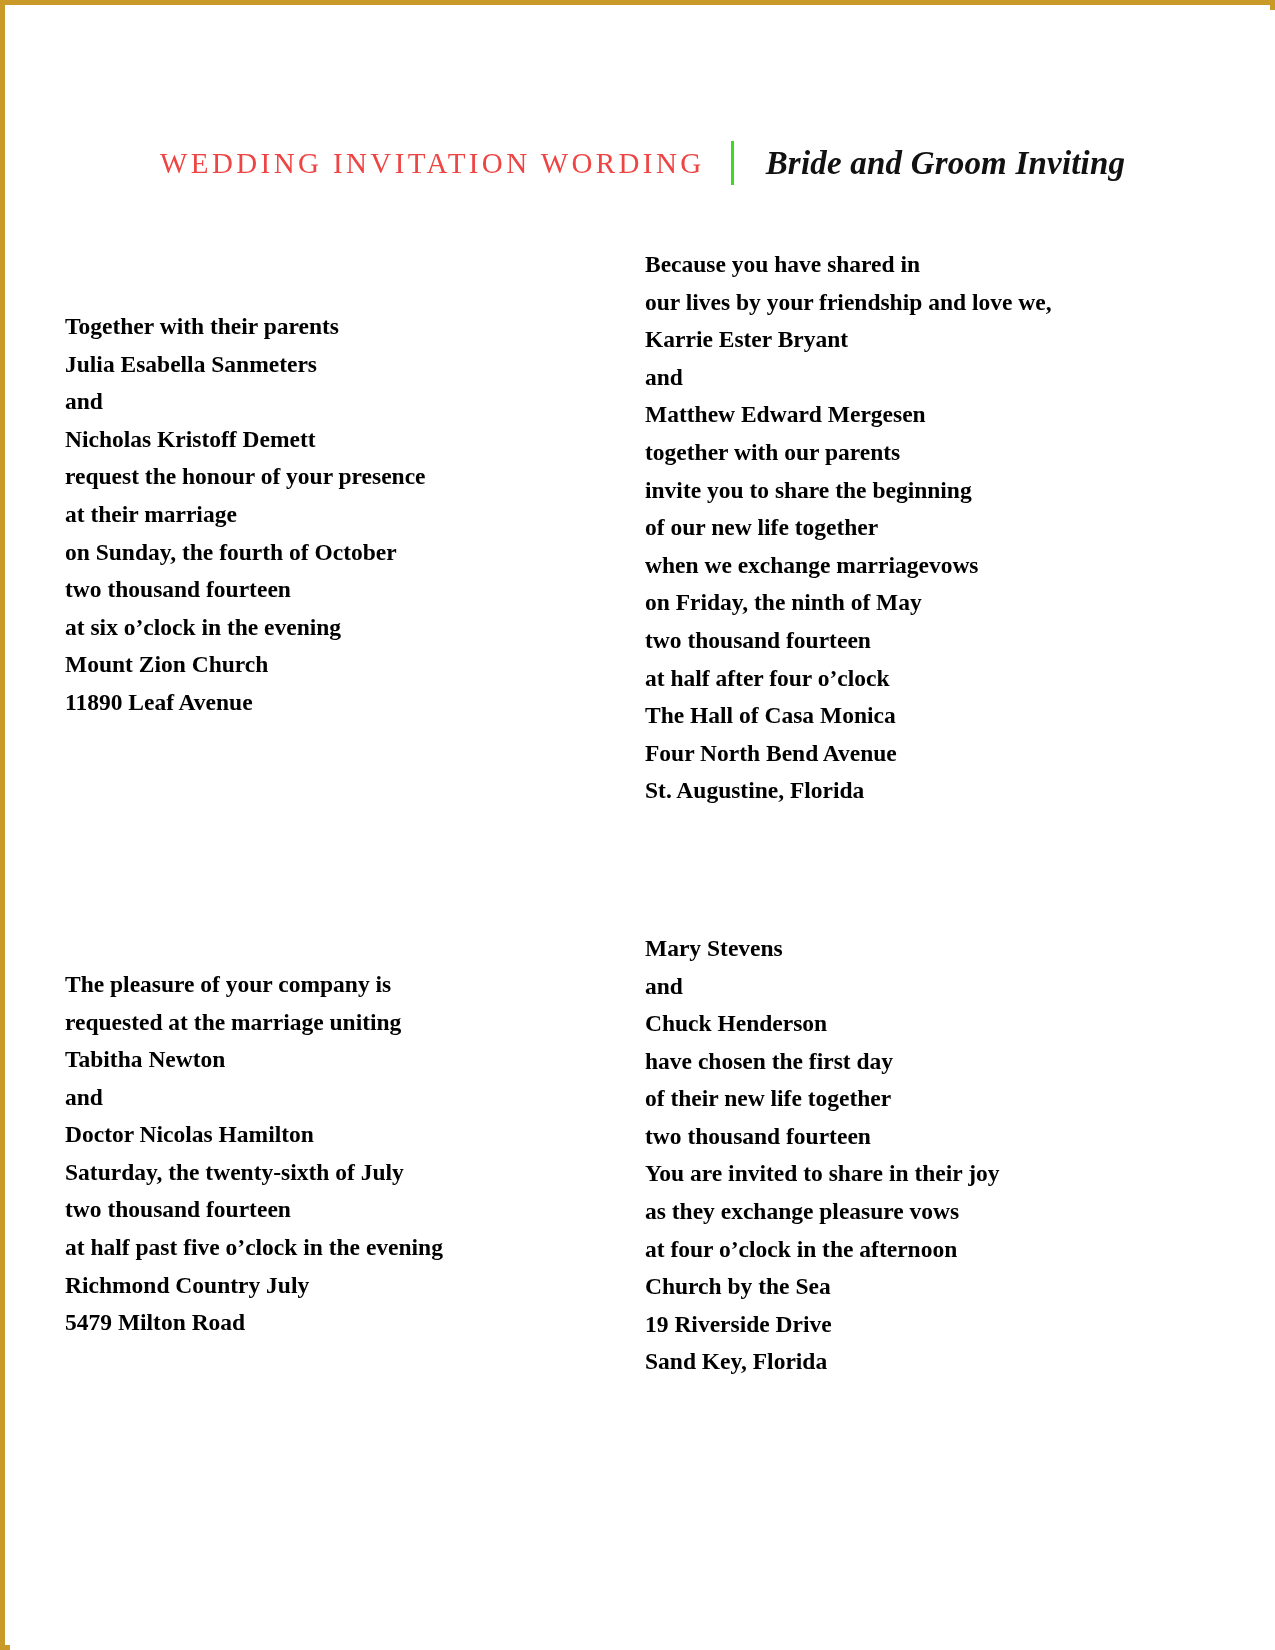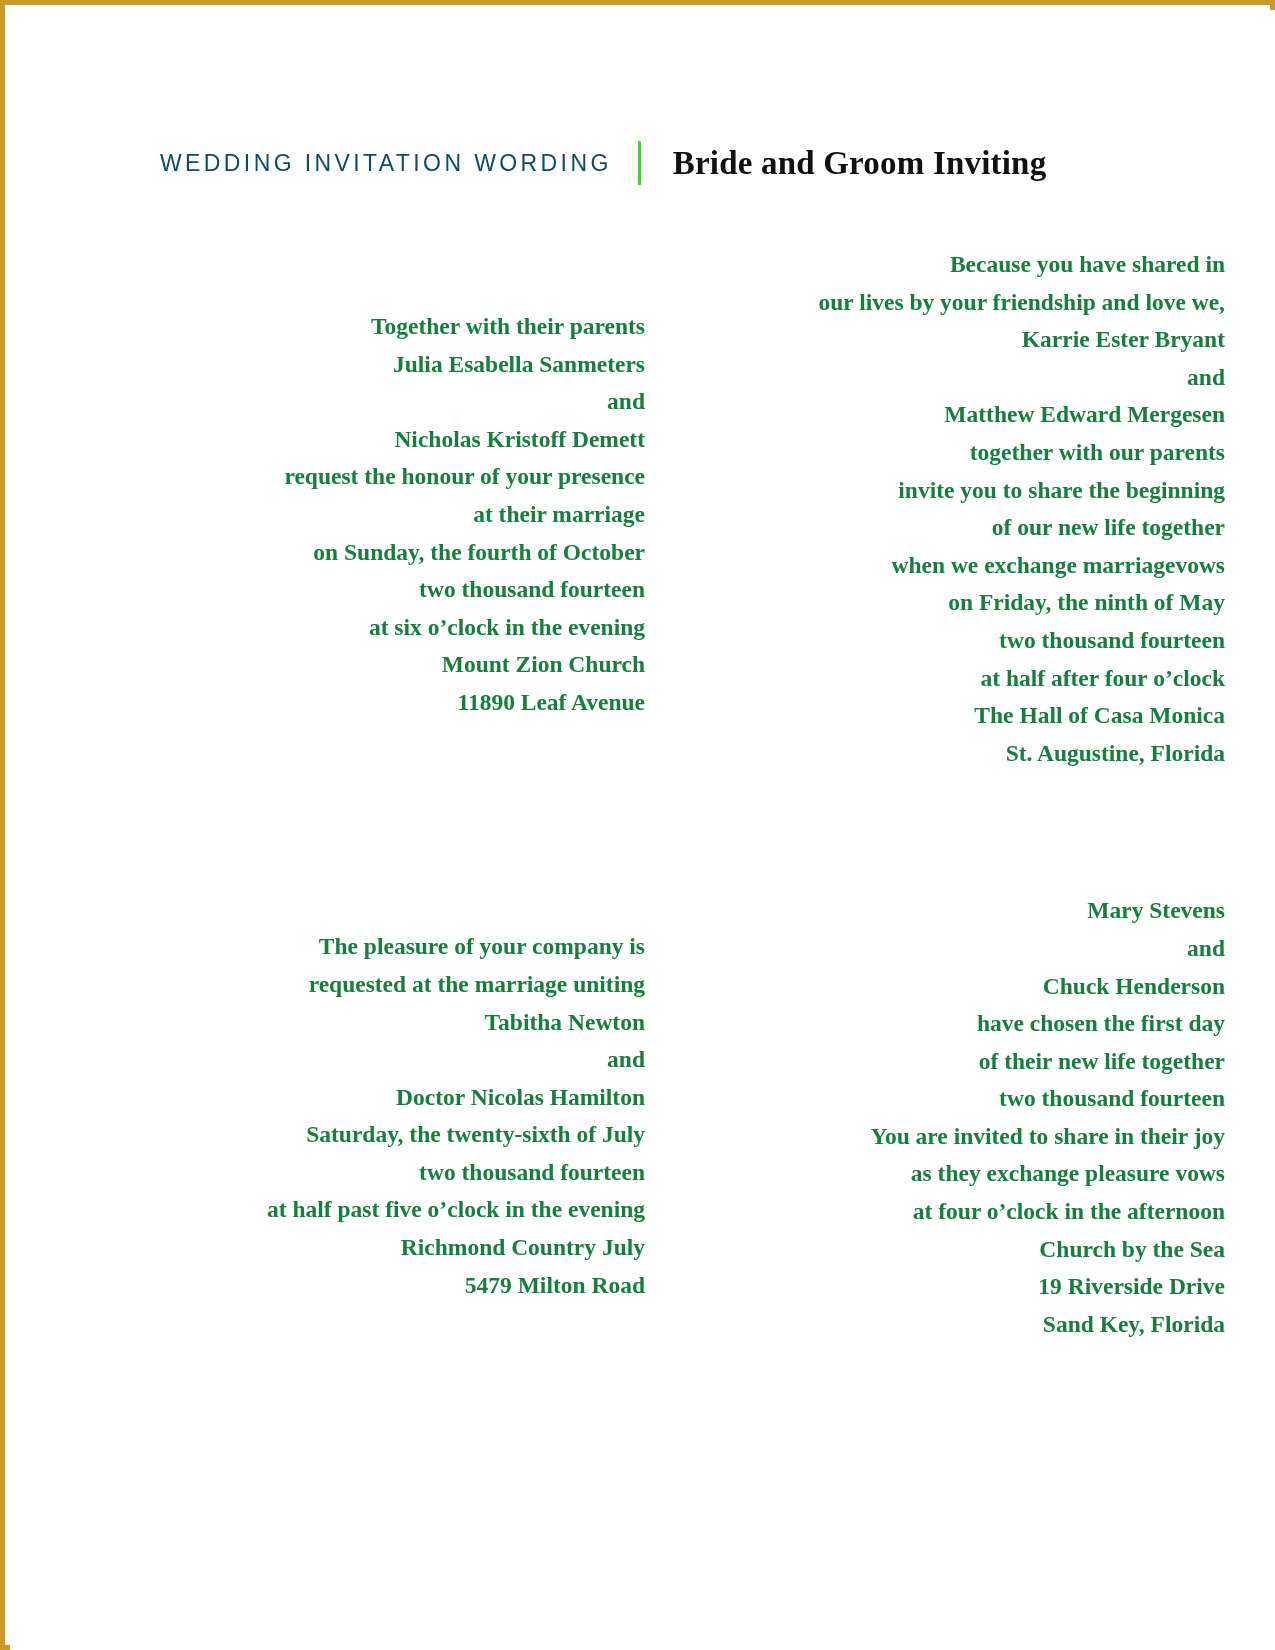--- a/index.html
+++ b/index.html
@@ -41,38 +41,39 @@
     position: absolute;
     top: 126px;
     left: 150px;
     width: 960px;
     height: 54px;
     display: flex;
     align-items: center;
   }
 
   .header-title {
-    font-family: Liberation Sans, sans-serif;
-    font-size: 23px;
+    font-family: Liberation Serif, serif;
+    font-size: 29px;
     letter-spacing: 3.4px;
-    color: #0c4a6e;
+    color: #ef4444;
     white-space: nowrap;
     line-height: 1;
     padding-right: 26px;
   }
 
   .header-divider {
     width: 3px;
     height: 44px;
     background: #3ddb1e;
     flex: 0 0 auto;
   }
 
   .header-subtitle {
     font-family: "Liberation Serif", "DejaVu Serif", serif;
+    font-style: italic;
     font-weight: bold;
     font-size: 33px;
     color: #111111;
     white-space: nowrap;
     line-height: 1;
     padding-left: 32px;
     letter-spacing: 0.2px;
   }
 
   
@@ -88,25 +89,25 @@
     width: 100%;
   }
 
   .block-col {
     width: 50%;
     display: flex;
     justify-content: center;
   }
 
   .wording-block {
-    text-align: right;
+    text-align: left;
     font-weight: bold;
     font-size: 23.5px;
     line-height: 37.6px;
-    color: #15803d;
+    color: #000000;
     width: 100%;
   }
 
   .wording-line {
     display: block;
     white-space: nowrap;
   }
 
   
   .block-tl { padding-top: 62px; }
@@ -154,20 +155,21 @@
               <span class="wording-line">and</span>
               <span class="wording-line">Matthew Edward Mergesen</span>
               <span class="wording-line">together with our parents</span>
               <span class="wording-line">invite you to share the beginning</span>
               <span class="wording-line">of our new life together</span>
               <span class="wording-line">when we exchange marriagevows</span>
               <span class="wording-line">on Friday, the ninth of May</span>
               <span class="wording-line">two thousand fourteen</span>
               <span class="wording-line">at half after four o’clock</span>
               <span class="wording-line">The Hall of Casa Monica</span>
+              <span class="wording-line">Four North Bend Avenue</span>
               <span class="wording-line">St. Augustine, Florida</span>
             </div>
         </div>
       </div>
 
       <div class="block-row row-bottom">
         <div class="block-col">
           <div class="wording-block block-bl">
               <span class="wording-line">The pleasure of your company is</span>
               <span class="wording-line">requested at the marriage uniting</span>

